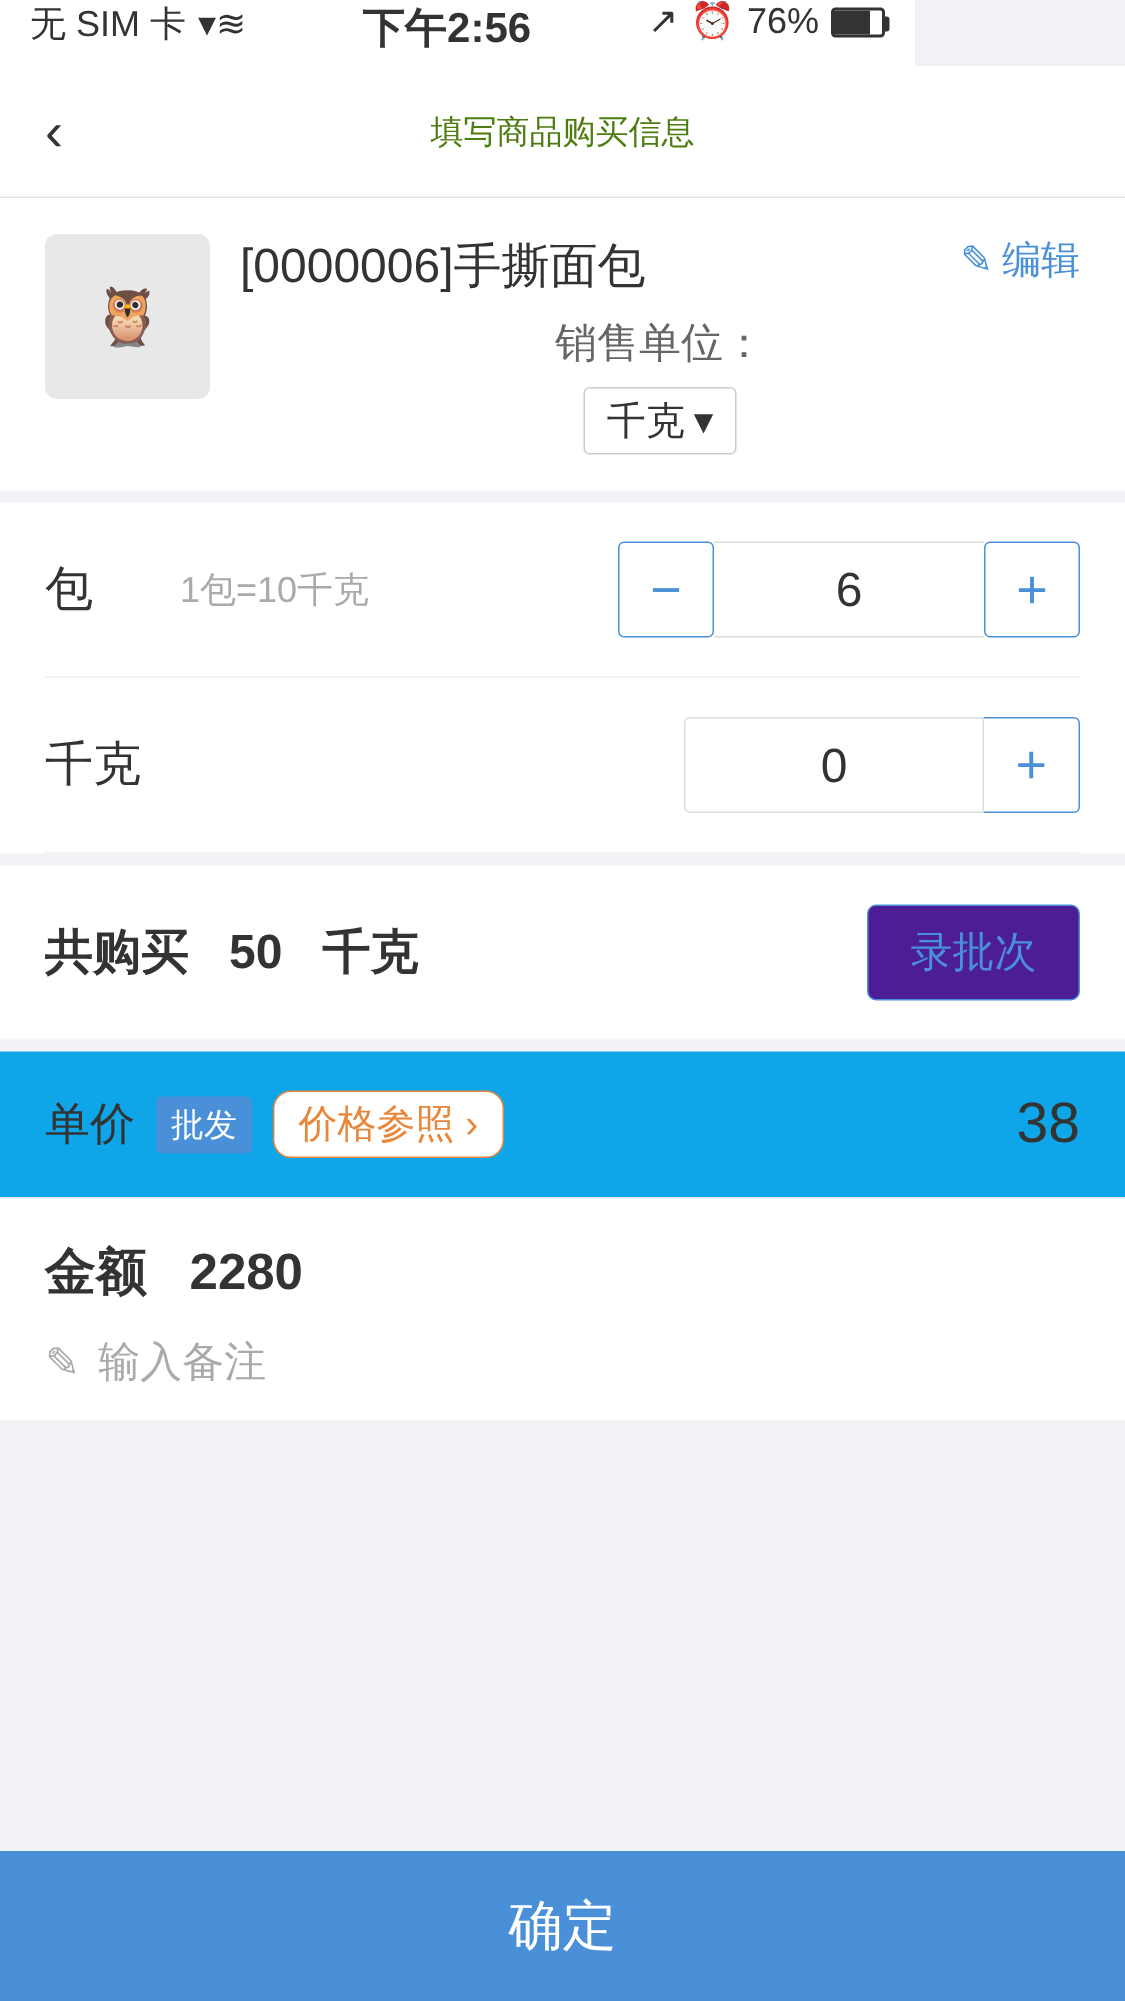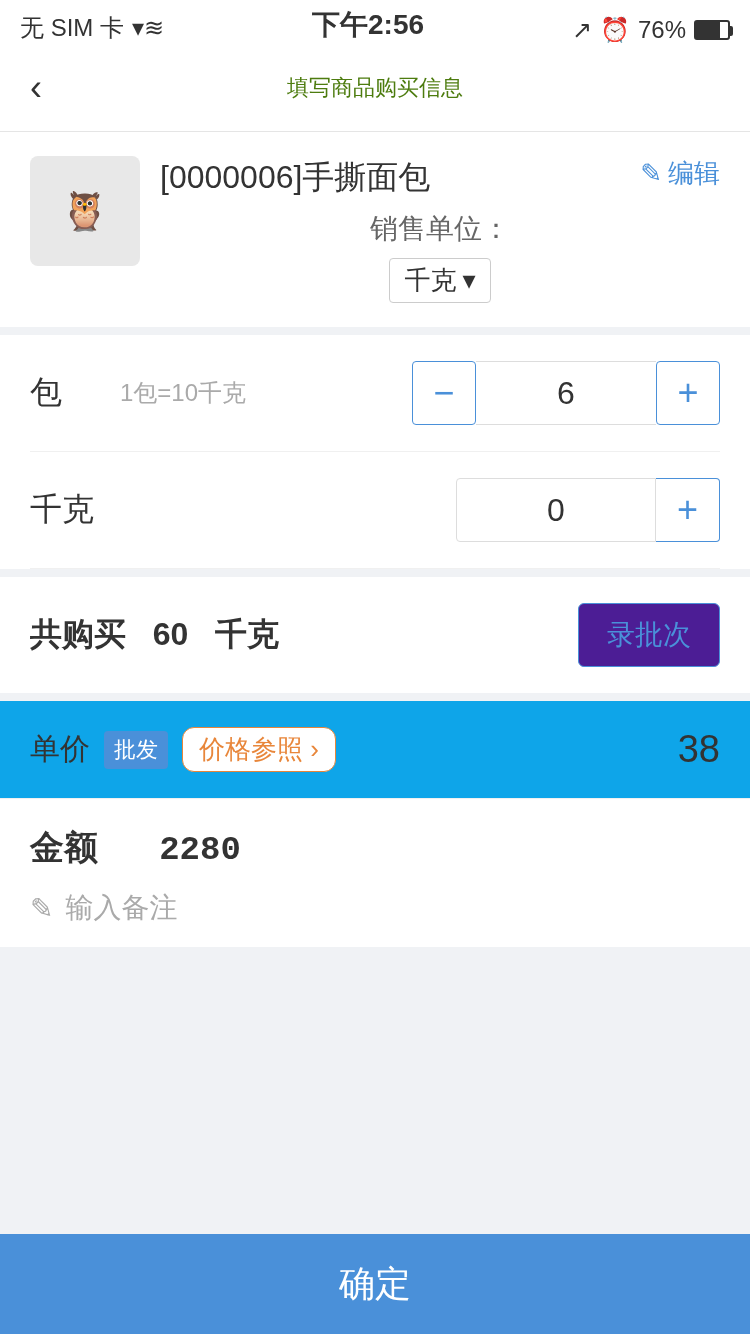--- a/index.html
+++ b/index.html
@@ -9,25 +9,25 @@
       min-height: 1334px;
       background: #f0f2f5;
       font-family: -apple-system, "PingFang SC", "Helvetica Neue", Arial, sans-serif;
       font-size: 30px;
       color: #333;
       position: relative;
     }
 
     
     .status-bar {
-      width: 750px;
+      width: 610px;
       height: 44px;
       background: #fff;
       display: flex;
-      align-items: flex-end;
+      align-items: flex-start;
       justify-content: space-between;
       padding: 0 20px;
       font-size: 24px;
       color: #333;
     }
     .status-left { display: flex; align-items: center; gap: 8px; }
     .status-center { font-size: 28px; font-weight: 700; }
     .status-right { display: flex; align-items: center; gap: 8px; font-size: 24px; }
 
     
@@ -266,21 +266,20 @@
     
     .amount-section {
       background: #fff;
       padding: 26px 30px 20px;
     }
     .amount-row {
       font-size: 34px;
       color: #333;
       font-weight: 500;
       margin-bottom: 18px;
-      font-family: Liberation Mono, monospace;
     }
     .amount-row span {
       font-weight: 600;
     }
     .note-row {
       display: flex;
       align-items: center;
       gap: 12px;
       color: #aaa;
       font-size: 28px;
@@ -379,21 +378,21 @@
       <input class="qty-input-single" type="text" value="0" style="">
       <button class="qty-btn qty-btn-right">+</button>
     </div>
   </div>
 </div>
 
 <div class="summary-section">
   <div class="summary-text">
     <span>共购买</span>
     &nbsp;
-    <span>60</span>
+    <span>50</span>
     &nbsp;
     <span>千克</span>
   </div>
   <button class="batch-btn">录批次</button>
 </div>
 
 <div class="price-section">
   <span class="price-label">单价</span>
   <span class="price-tag">批发</span>
   <button class="price-ref-btn">价格参照 ›</button>

